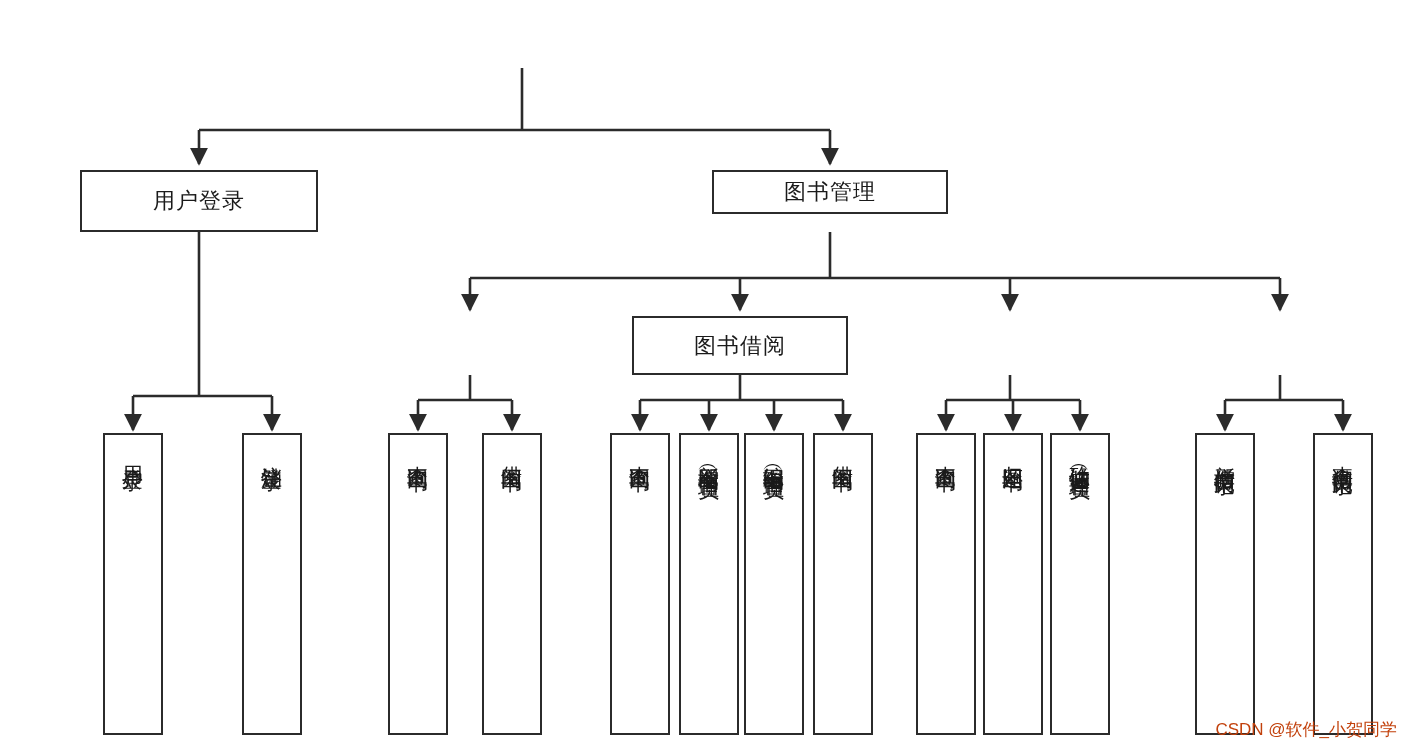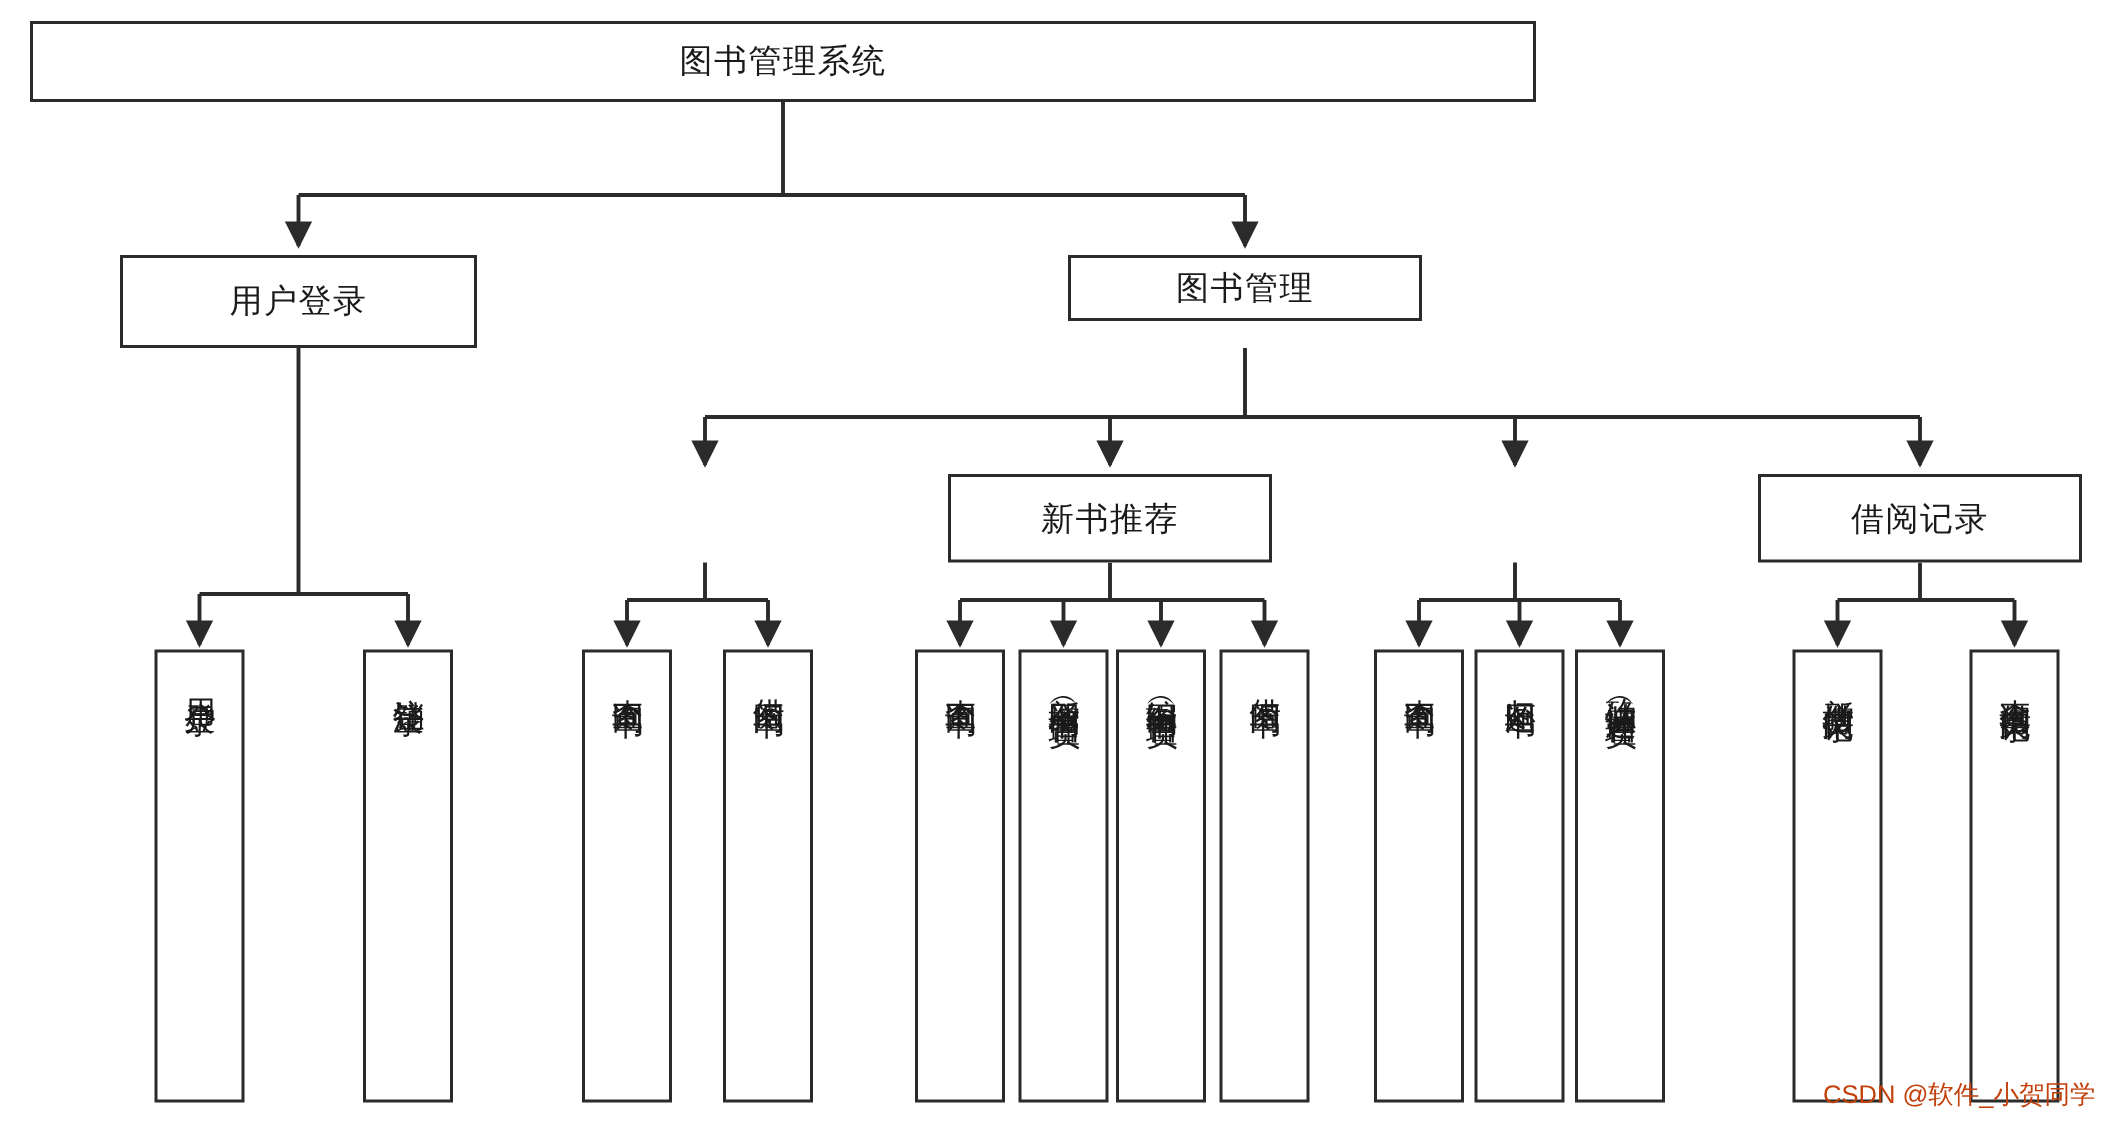--- a/index.html
+++ b/index.html
@@ -114,36 +114,30 @@
       <path d="M 1013 400 L 1013 430" marker-end="url(#arrow)"></path>
       <path d="M 1080 400 L 1080 430" marker-end="url(#arrow)"></path>
 
       <path d="M 1280 375 L 1280 400"></path>
       <path d="M 1225 400 L 1343 400"></path>
       <path d="M 1225 400 L 1225 430" marker-end="url(#arrow)"></path>
       <path d="M 1343 400 L 1343 430" marker-end="url(#arrow)"></path>
     </g>
   </svg>
 
-  <div class="node horiz" style="left:20px; top:14px; width:1004px; height:54px;">
-    <span class="label">图书管理系统</span>
-  </div>
 
   <div class="node horiz" style="left:80px; top:170px; width:238px; height:62px;">
     <span class="label">用户登录</span>
   </div>
   <div class="node horiz" style="left:712px; top:170px; width:236px; height:44px;">
     <span class="label">图书管理</span>
   </div>
 
   <div class="node horiz" style="left:632px; top:316px; width:216px; height:59px;">
-    <span class="label">新书推荐</span>
-  </div>
-  <div class="node horiz" style="left:1172px; top:316px; width:216px; height:59px;">
-    <span class="label">借阅记录</span>
+    <span class="label">图书借阅</span>
   </div>
 
   <div class="node vert" style="left:103px; top:433px; width:60px; height:302px;">
     <span class="label">用户登录</span>
   </div>
   <div class="node vert" style="left:242px; top:433px; width:60px; height:302px;">
     <span class="label">注销登录</span>
   </div>
 
   <div class="node vert" style="left:388px; top:433px; width:60px; height:302px;">

